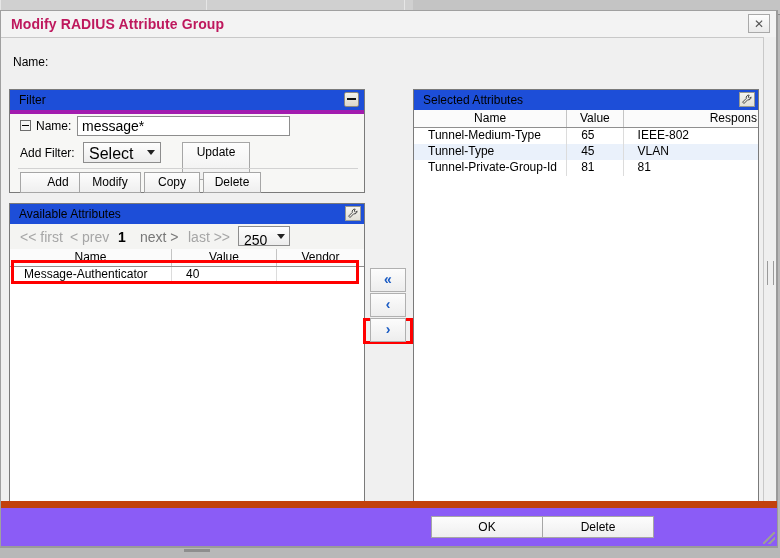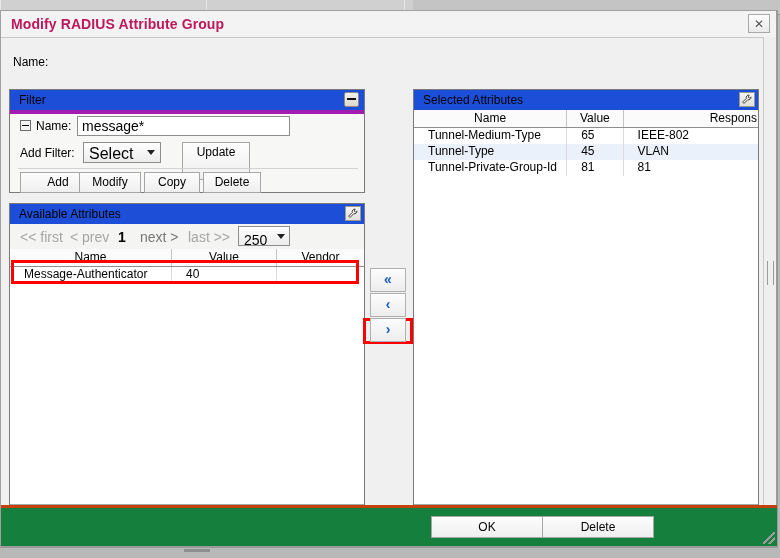--- a/index.html
+++ b/index.html
@@ -263,21 +263,21 @@
   }
   .splitter .grip {
     position: absolute; left: 3px; top: 50%; margin-top: -12px;
     width: 5px; height: 24px;
     border-left: 1px solid #9a9a9a; border-right: 1px solid #9a9a9a;
   }
 
   
   .bottombar {
     position: absolute; left: 0; bottom: 0; width: 776px; height: 38px;
-    background: #15803d; border-top: 3px solid #c2410c;
+    background: #8b5cf6; border-top: 7px solid #c2410c;
   }
   .bottombar .btn {
     position: absolute; top: 8px; height: 22px; line-height: 20px; font-size: 12px;
   }
   .bottombar .b-ok     { left: 430px; width: 112px; }
   .bottombar .b-delete { left: 541px; width: 112px; }
   .bottombar .b-cancel { left: 652px; width: 110px; margin-top: 46px; }
   .resizegrip {
     position: absolute; right: 2px; bottom: 2px; width: 12px; height: 12px;
     background:

